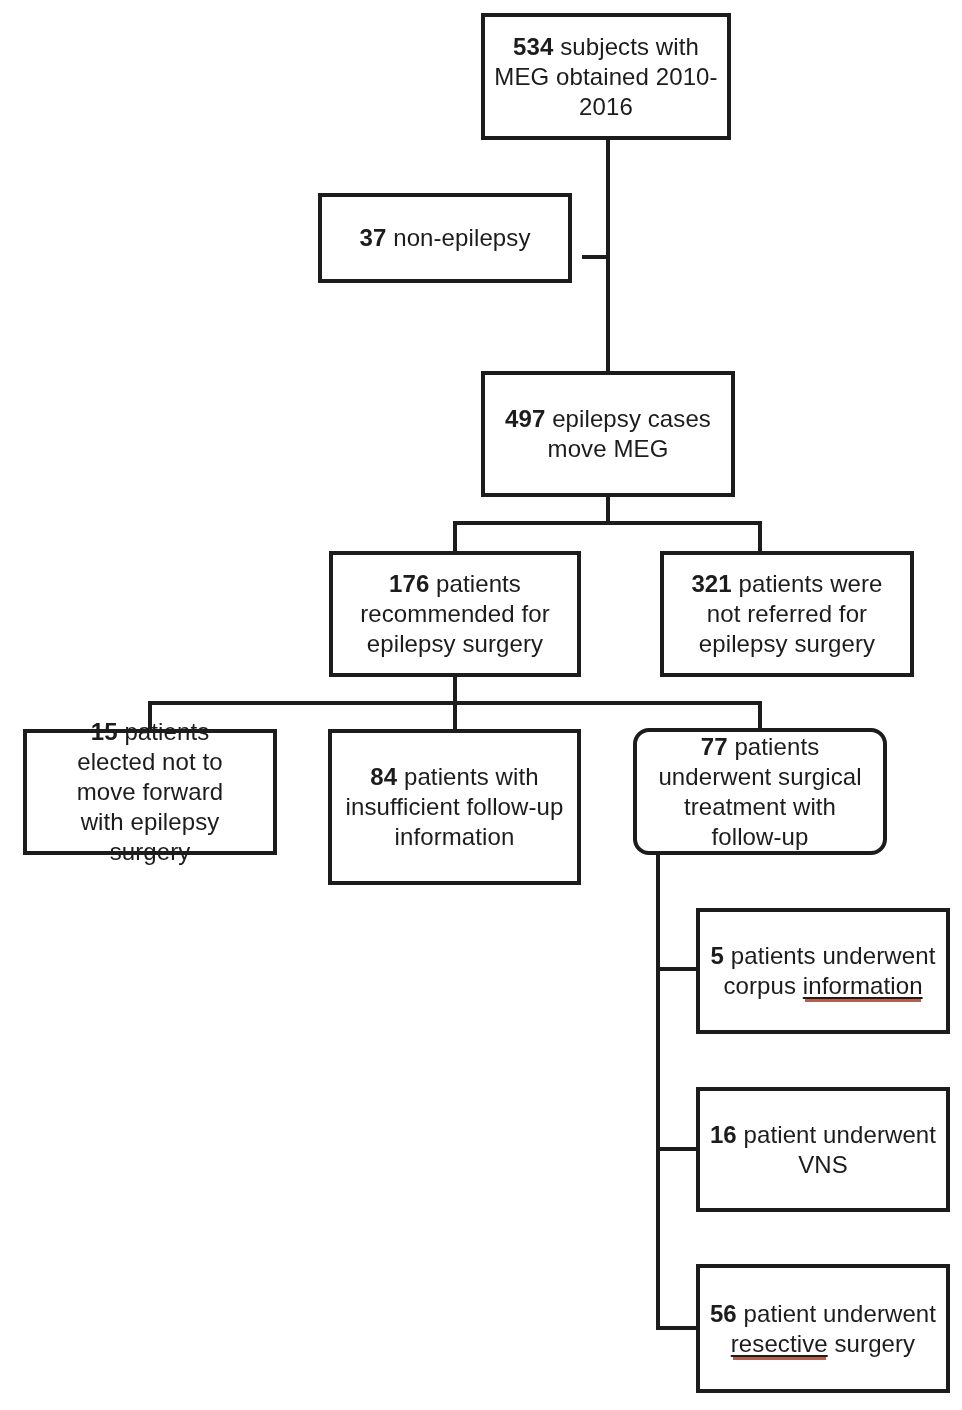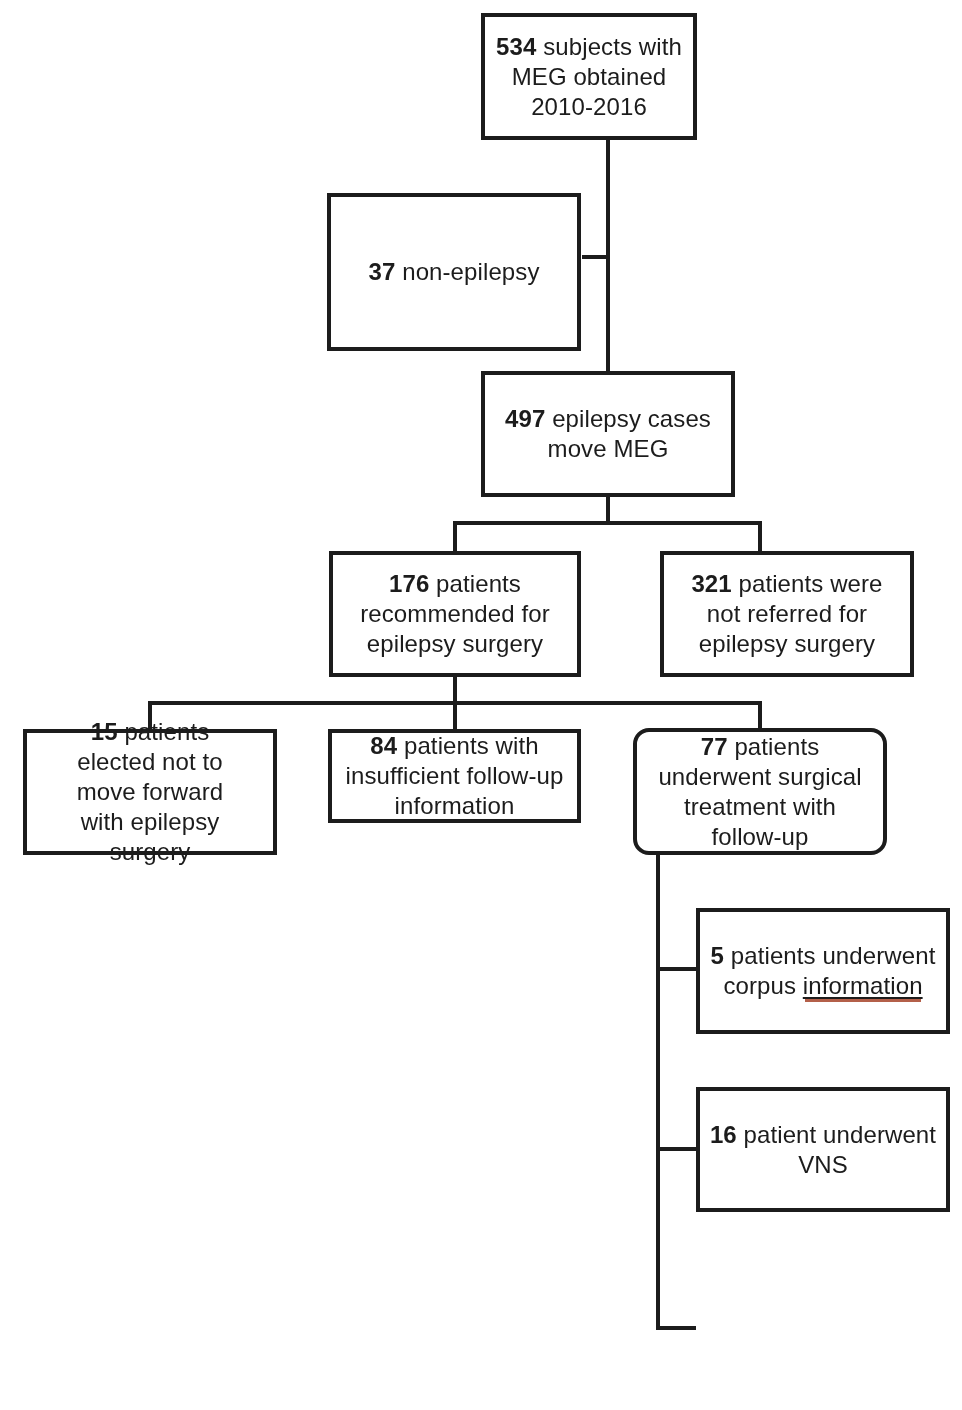--- a/index.html
+++ b/index.html
@@ -64,54 +64,57 @@
   <div class="connector" style="left:758px;top:521px;width:4px;height:30px;"></div>
   <div class="connector" style="left:453px;top:677px;width:4px;height:52px;"></div>
   <div class="connector" style="left:148px;top:701px;width:614px;height:4px;"></div>
   <div class="connector" style="left:148px;top:701px;width:4px;height:28px;"></div>
   <div class="connector" style="left:758px;top:701px;width:4px;height:27px;"></div>
   <div class="connector" style="left:656px;top:855px;width:4px;height:475px;"></div>
   <div class="connector" style="left:656px;top:967px;width:40px;height:4px;"></div>
   <div class="connector" style="left:656px;top:1147px;width:40px;height:4px;"></div>
   <div class="connector" style="left:656px;top:1326px;width:40px;height:4px;"></div>
 
-  <div class="node" style="left:481px;top:13px;width:216px;height:127px;">
+  <div class="node" style="left:481px;top:13px;width:250px;height:127px;">
     <p><b>534</b><span> subjects with MEG obtained 2010-2016</span></p>
   </div>
 
-  <div class="node" style="left:327px;top:193px;width:254px;height:158px;">
+  <div class="node" style="left:318px;top:193px;width:254px;height:90px;">
     <p><b>37</b><span> non-epilepsy</span></p>
   </div>
 
   <div class="node" style="left:481px;top:371px;width:254px;height:126px;">
     <p><b>497</b><span> epilepsy cases move MEG</span></p>
   </div>
 
   <div class="node" style="left:329px;top:551px;width:252px;height:126px;">
     <p><b>176</b><span> patients recommended for epilepsy surgery</span></p>
   </div>
 
   <div class="node" style="left:660px;top:551px;width:254px;height:126px;">
     <p><b>321</b><span> patients were not referred for epilepsy surgery</span></p>
   </div>
 
   <div class="node narrow" style="left:23px;top:729px;width:254px;height:126px;">
     <p><b>15</b><span> patients elected not to move forward with epilepsy surgery</span></p>
   </div>
 
-  <div class="node" style="left:328px;top:729px;width:253px;height:94px;">
+  <div class="node" style="left:328px;top:729px;width:253px;height:156px;">
     <p><b>84</b><span> patients with insufficient follow-up information</span></p>
   </div>
 
   <div class="node" style="left:633px;top:728px;width:254px;height:127px;border-radius:16px;">
     <p><b>77</b><span> patients underwent surgical treatment with follow-up</span></p>
   </div>
 
   <div class="node" style="left:696px;top:908px;width:254px;height:126px;">
     <p><b>5</b><span> patients underwent corpus </span><span class="misspell">information</span><span></span></p>
   </div>
 
   <div class="node" style="left:696px;top:1087px;width:254px;height:125px;justify-content:flex-end;">
     <p><b>16</b><span> patient underwent VNS</span></p>
   </div>
 
+  <div class="node" style="left:696px;top:1264px;width:254px;height:129px;">
+    <p><b>56</b><span> patient underwent </span><span class="misspell">resective</span><span> surgery</span></p>
+  </div>
 
 </div>
 
 </body></html>

